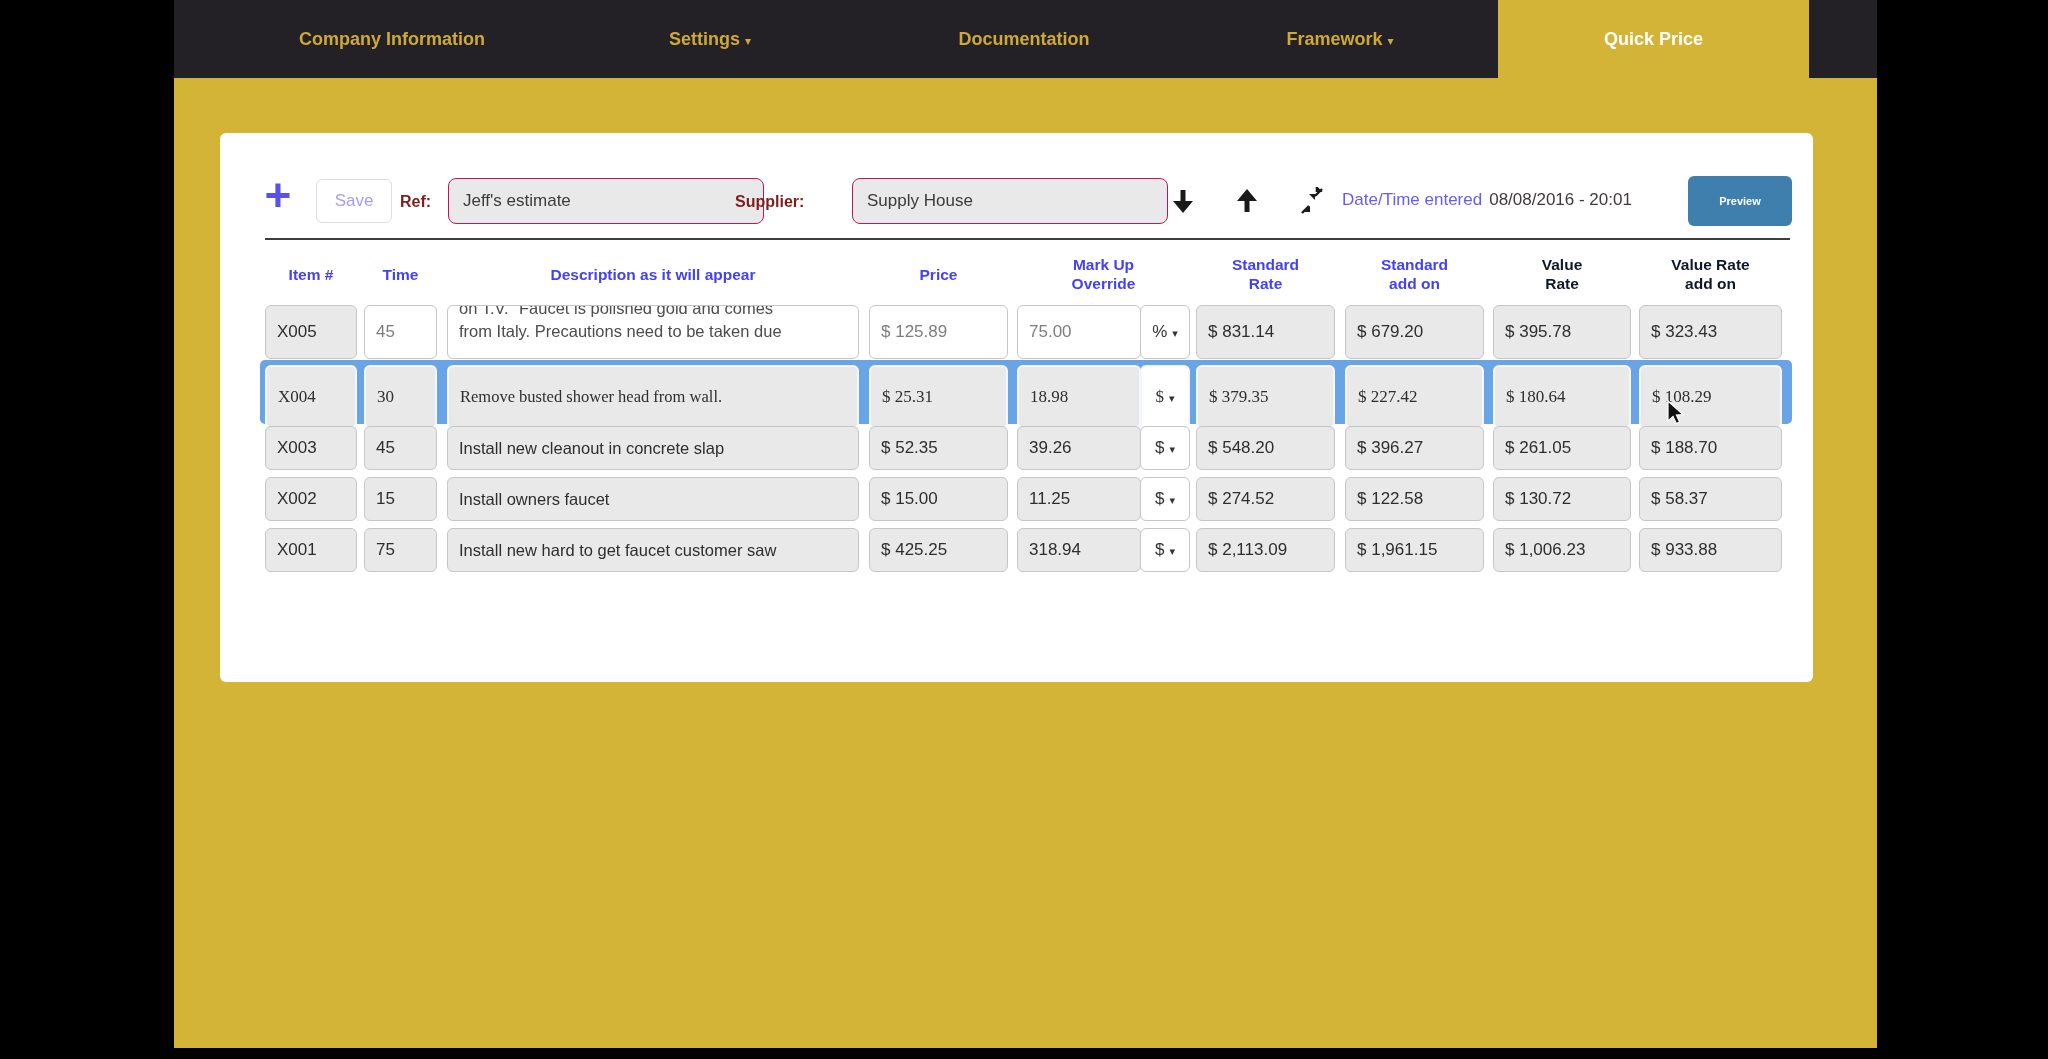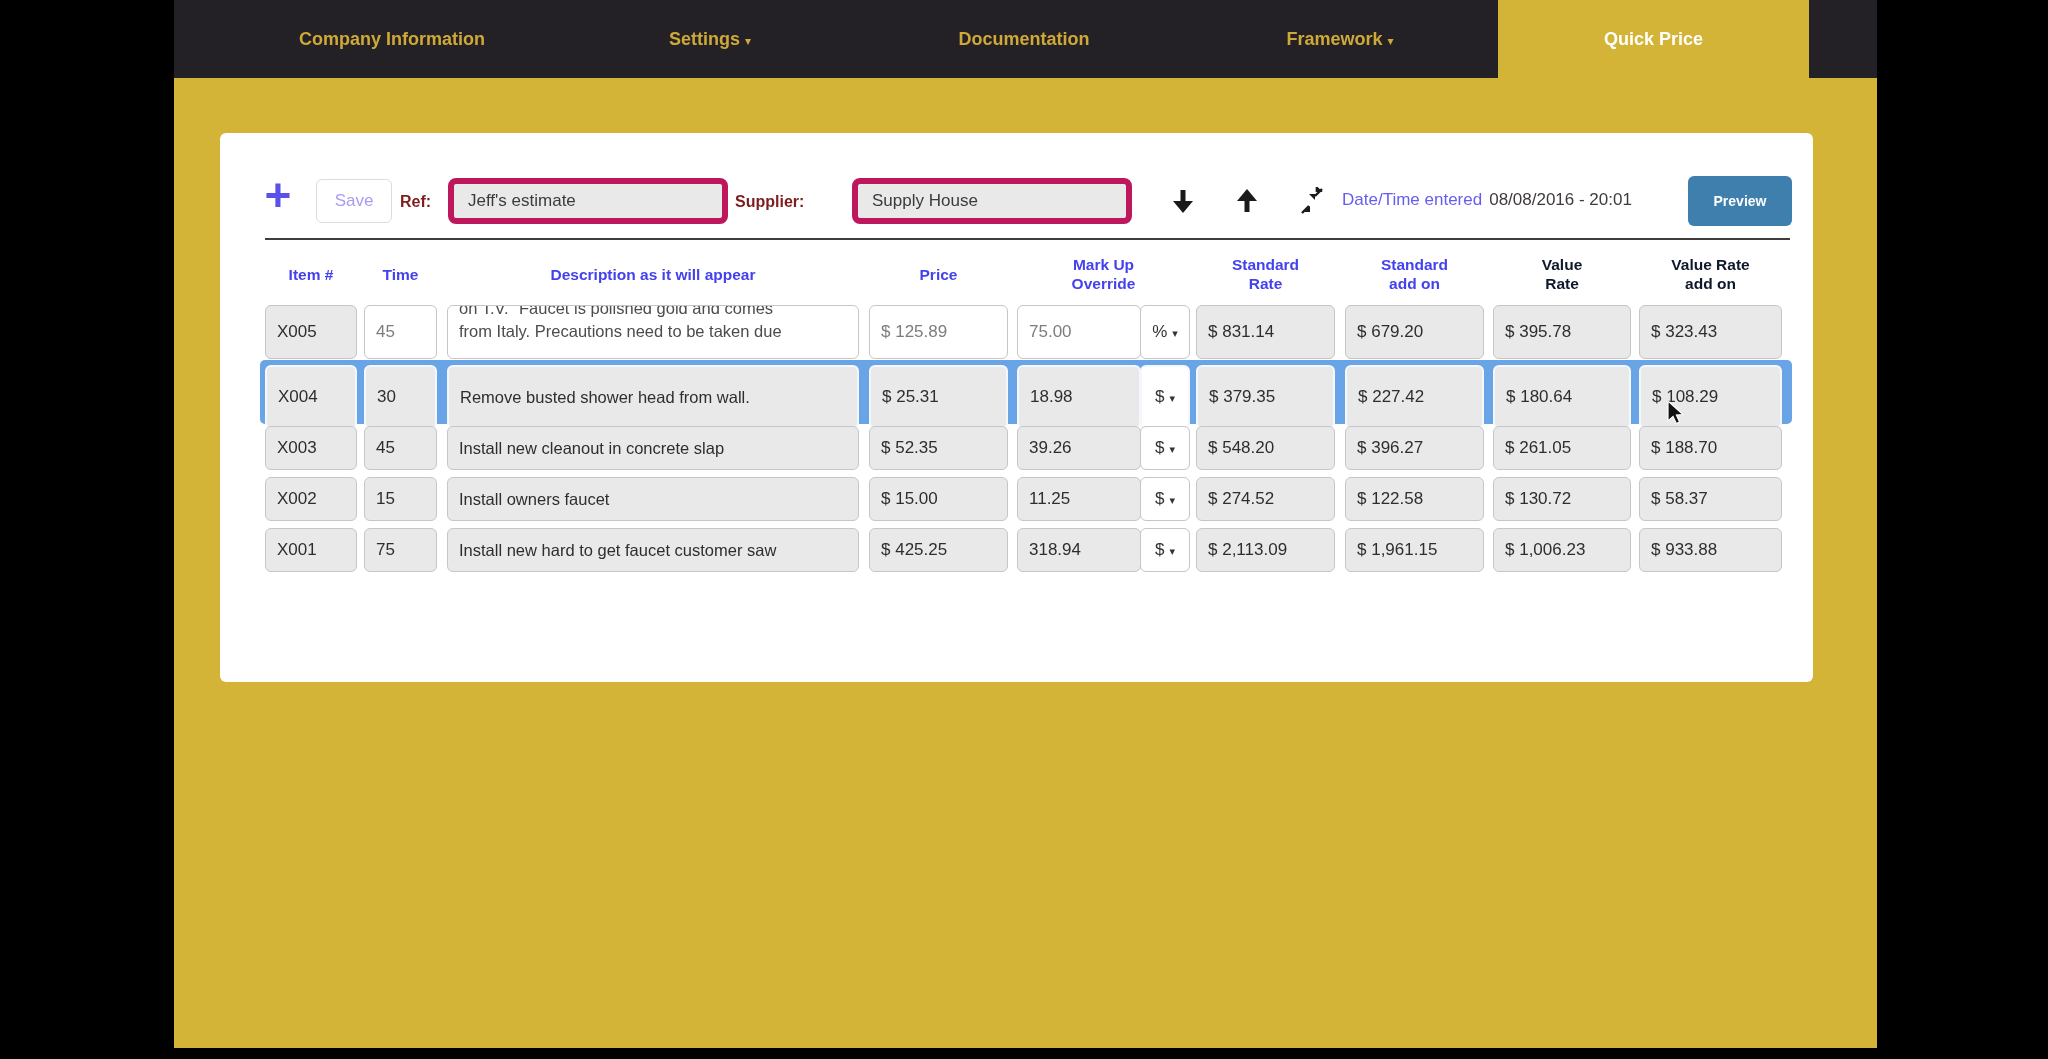--- a/index.html
+++ b/index.html
@@ -21,33 +21,33 @@
   
   .plus-glyph { position:absolute; left:38px; top:36px; width:40px; height:52px;
                 color:#5b50e8; font-size:46px; font-weight:bold; text-align:center; line-height:52px; }
   .btn-save { position:absolute; left:96px; top:46px; width:76px; height:44px; background:#fff;
               border:1px solid #dcdcdc; border-radius:6px; color:#a79df2; font-size:17px;
               display:flex; align-items:center; justify-content:center; }
   .lbl { position:absolute; top:57px; height:24px; line-height:24px; font-size:16px;
          font-weight:bold; color:#7f1d1d; }
   .lbl-ref { left:180px; }
   .lbl-supplier { left:515px; }
-  .tb-input { position:absolute; top:45px; height:46px; width:280px; background:#e9e9e9;
-              border:6px solid #be185d; border-radius:8px; font-size:17px; color:#3b3b3b;
+  .tb-input { position:absolute; top:45px; height:46px; width:316px; background:#e9e9e9;
+              border:1px solid #be185d; border-radius:8px; font-size:17px; color:#3b3b3b;
               display:flex; align-items:center; padding-left:14px; }
   .in-ref { left:228px; }
   .in-supplier { left:632px; }
   .tb-icon { position:absolute; top:54px; width:26px; height:28px; }
   .ic-down { left:950px; } .ic-up { left:1014px; } .ic-compress { left:1079px; }
   .dt-wrap { position:absolute; left:1122px; top:55px; height:24px; display:flex; gap:7px;
              align-items:center; font-size:17px; }
   .dt-label { color:#665df0; }
   .dt-value { color:#3f3b3a; }
   .btn-preview { position:absolute; left:1468px; top:43px; width:104px; height:50px;
-                 background:#3e7fae; border-radius:6px; color:#fff; font-size:14px; font-weight:bold;
+                 background:#3e7fae; border-radius:6px; color:#fff; font-size:11px; font-weight:bold;
                  display:flex; align-items:center; justify-content:center; }
   .toolbar-divider { position:absolute; left:45px; top:105px; width:1525px; height:2px; background:#3d3d3d; }
 
   
   .hcell { position:absolute; top:115px; height:52px; display:flex; flex-direction:column;
            justify-content:center; align-items:center; font-size:15.5px; font-weight:bold;
            line-height:19px; color:#4442ef; text-align:center; }
   .hred { color:#0f172a; }
 
   
@@ -188,21 +188,21 @@
       <div class="cell c-munit cell-unit">
         <span>%</span>
           <span class="unit-caret">▾</span>
       </div>
       <div class="cell c-std">$ 831.14</div>
       <div class="cell c-stda">$ 679.20</div>
       <div class="cell c-vr">$ 395.78</div>
       <div class="cell c-vra">$ 323.43</div>
     </div>
 
-    <div class="trow row-sel" style="top:232px;height:64px;">
+    <div class="trow row-sel" style="top:232px;height:64px;font-family:Liberation Serif, serif;">
       <div class="cell c-item">X004</div>
       <div class="cell c-time">30</div>
       <div class="cell c-desc desc-text">Remove busted shower head from wall.</div>
       <div class="cell c-price">$ 25.31</div>
       <div class="cell c-markup">18.98</div>
       <div class="cell c-munit cell-unit">
         <span>$</span>
           <span class="unit-caret">▾</span>
       </div>
       <div class="cell c-std">$ 379.35</div>

